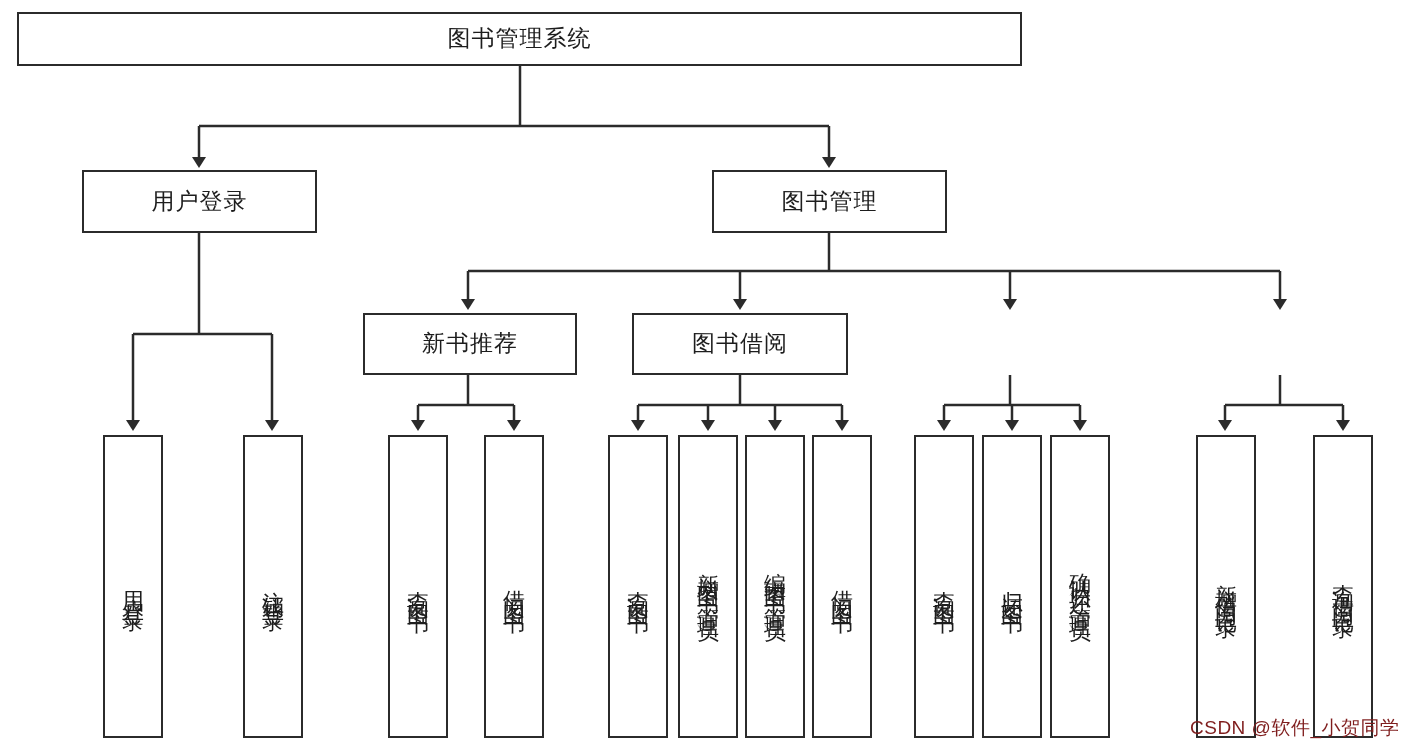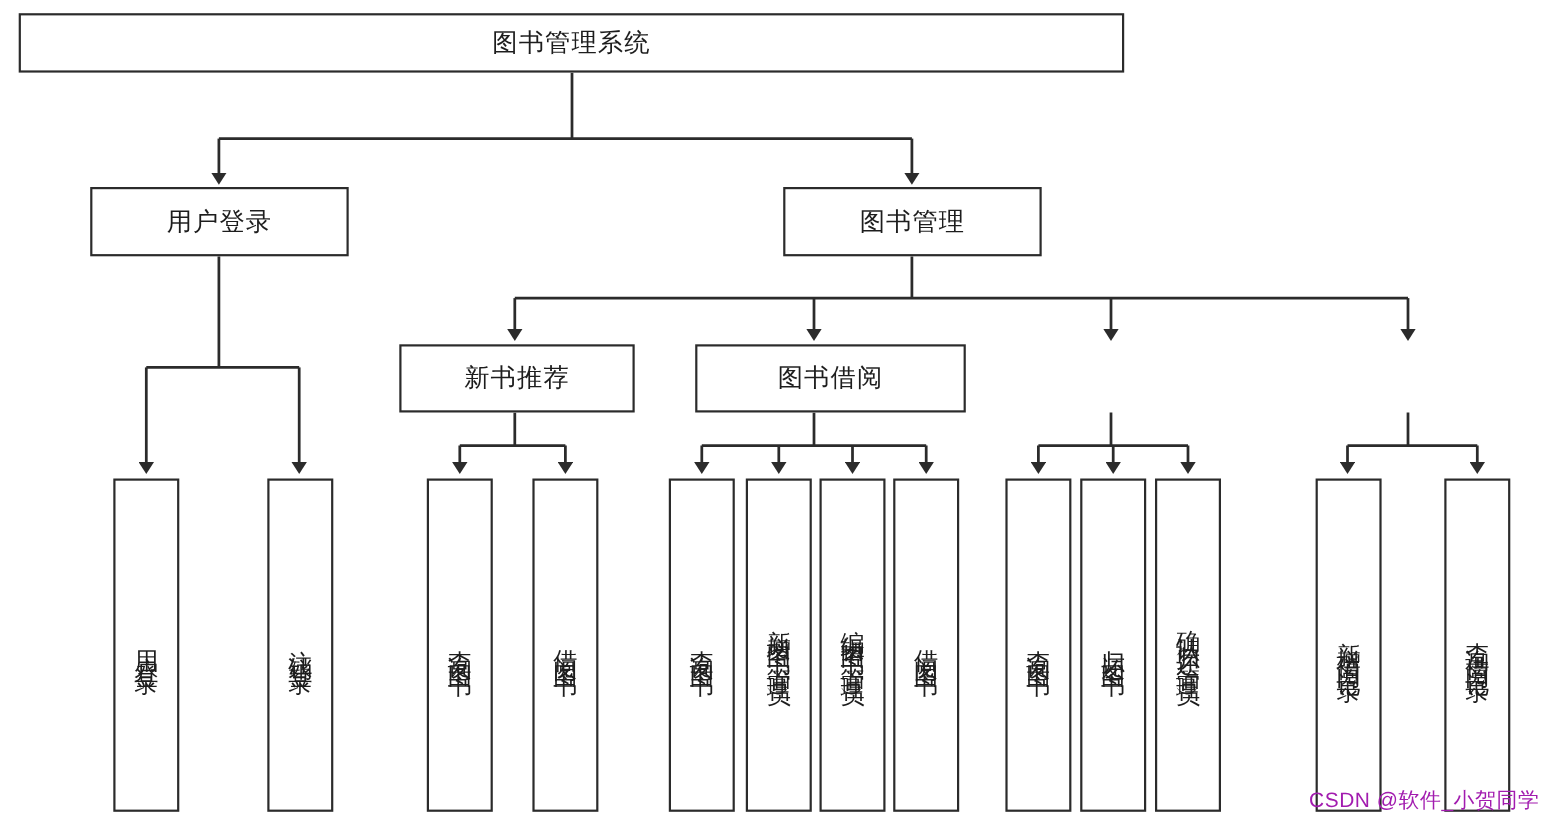--- a/index.html
+++ b/index.html
@@ -47,21 +47,21 @@
   .node.v .vtext {
     writing-mode: vertical-rl;
     text-orientation: upright;
     letter-spacing: 7px;
     line-height: 1;
     white-space: nowrap;
     text-align: center;
   }
   .watermark {
     position: absolute;
-    color: #a21caf;
+    color: #7f1d1d;
     font-size: 19px;
     white-space: nowrap;
     letter-spacing: 0.5px;
   }
 </style>
 </head>
 <body>
 
 <div id="canvas">
 
@@ -122,21 +122,21 @@
   <div class="node h" style="left:82px; top:170px; width:235px; height:63px;">
     <span>用户登录</span>
   </div>
   <div class="node h" style="left:712px; top:170px; width:235px; height:63px;">
     <span>图书管理</span>
   </div>
 
   <div class="node h" style="left:363px; top:313px; width:214px; height:62px;text-align:right;">
     <span>新书推荐</span>
   </div>
-  <div class="node h" style="left:632px; top:313px; width:246px; height:62px;text-align:right;">
+  <div class="node h" style="left:632px; top:313px; width:216px; height:62px;text-align:right;">
     <span>图书借阅</span>
   </div>
 
   <div class="node v" style="left:103px; top:435px; width:60px; height:303px;">
     <span class="vtext">用户登录</span>
   </div>
   <div class="node v" style="left:243px; top:435px; width:60px; height:303px;">
     <span class="vtext">注销登录</span>
   </div>
 

